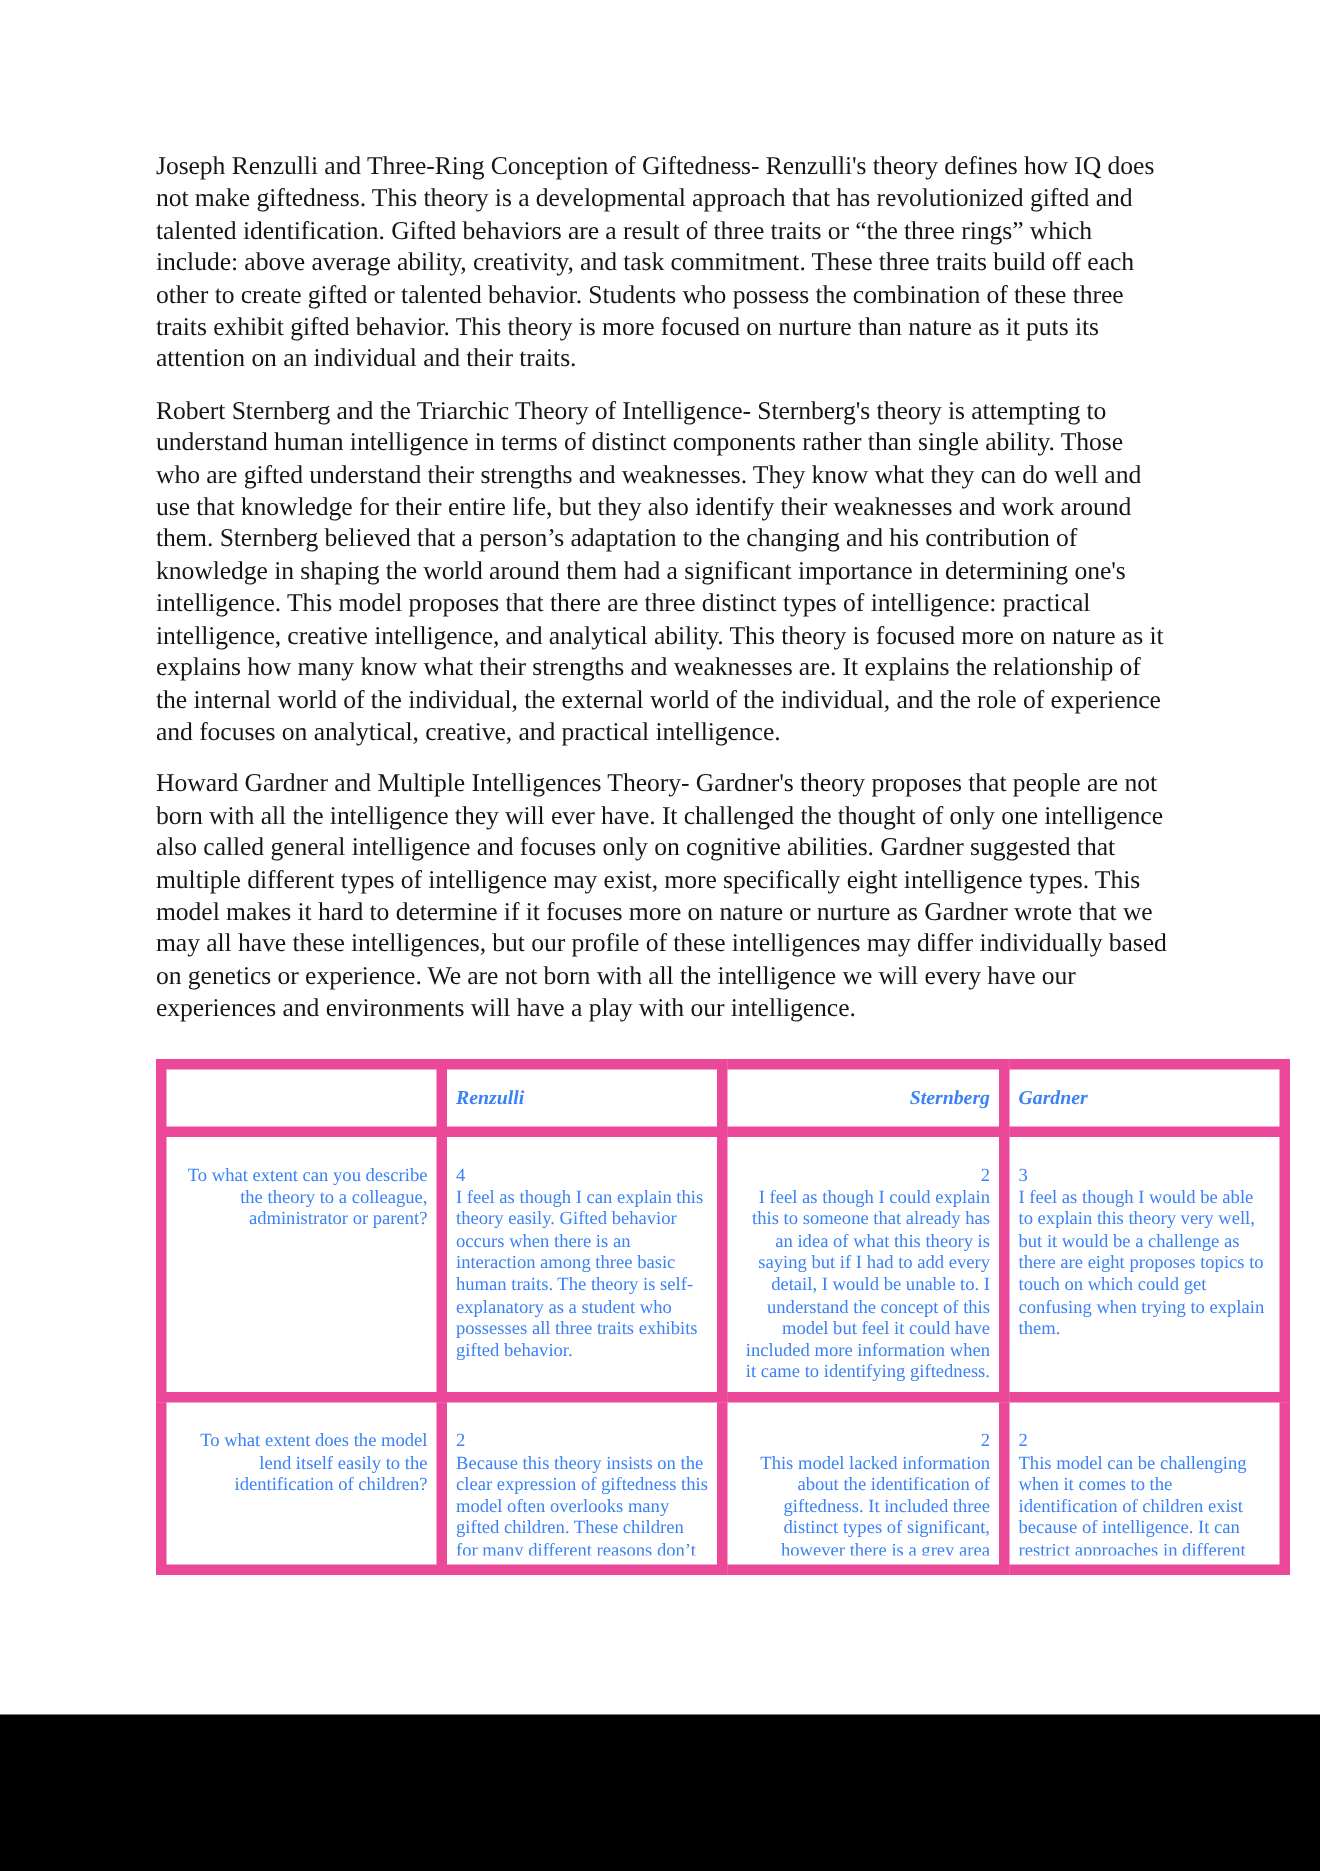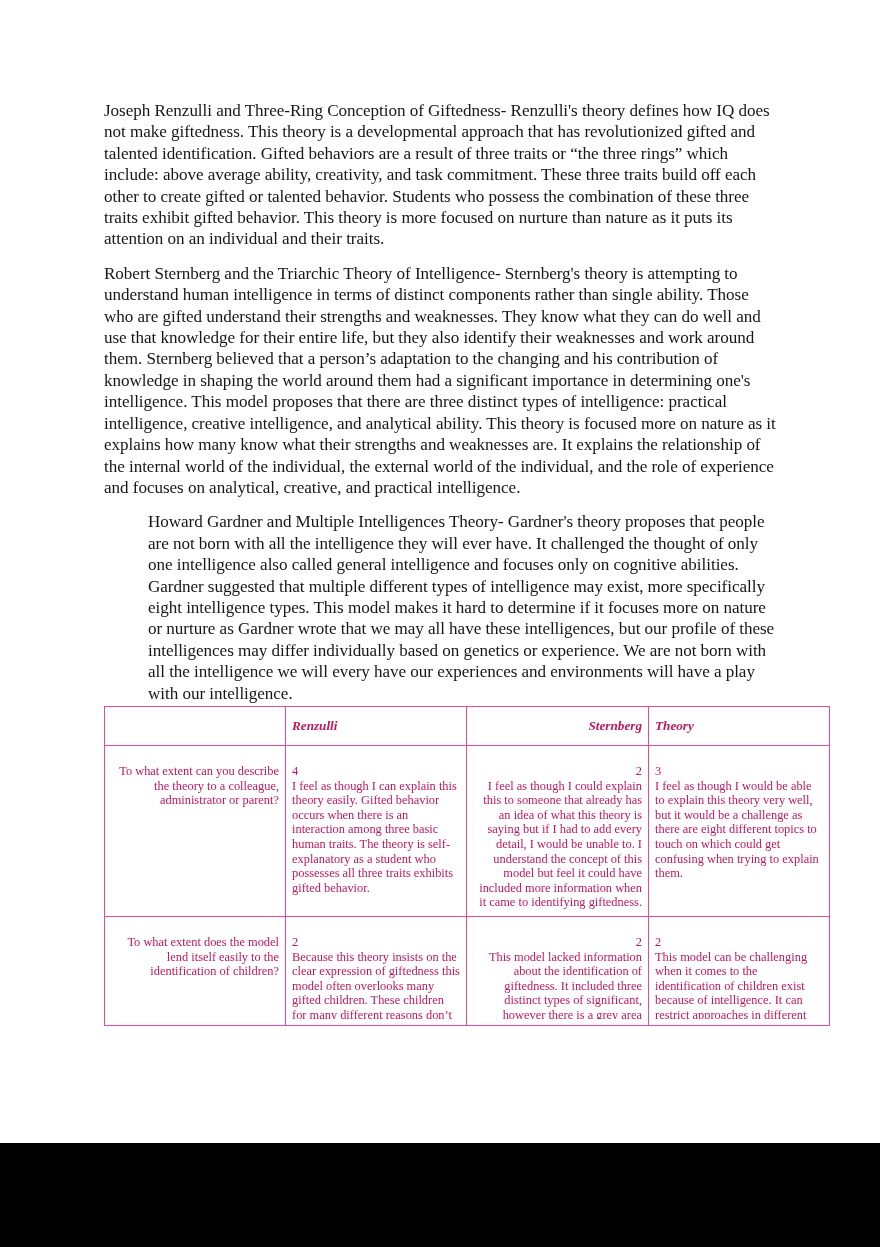--- a/index.html
+++ b/index.html
@@ -34,44 +34,44 @@
 
   .para {
     font-size: 17.1px;
     line-height: 21.4px;
     text-align: left;
     margin: 0 0 13px 0;
     color: #161616;
     letter-spacing: -0.05px;
   }
 
-  .para:last-of-type { margin-bottom: 0; margin-left: 44px; }
+  .para:last-of-type { margin-bottom: 0; }
 
   
   #compare-table-wrap {
     position: absolute;
     left: 104px;
     top: 706px;
     width: 674px;
   }
 
   table.compare {
     border-collapse: collapse;
     width: 674px;
     table-layout: fixed;
     background: #fff;
   }
 
   table.compare td {
-    border: 1px solid #ec4899;
+    border: 7px solid #ec4899;
     vertical-align: top;
     padding: 18px 6px 6px 6px;
     font-size: 12.4px;
     line-height: 14.6px;
-    color: #be185d;
+    color: #3b82f6;
   }
 
   table.compare tr.header-row td {
     height: 30px;
     vertical-align: middle;
     font-weight: bold;
     font-style: italic;
     font-size: 13.2px;
     padding-top: 4px;
     padding-bottom: 4px;
@@ -123,36 +123,36 @@
     <p class="para">Howard Gardner and Multiple Intelligences Theory- Gardner's theory proposes that people are not born with all the intelligence they will ever have. It challenged the thought of only one intelligence also called general intelligence and focuses only on cognitive abilities. Gardner suggested that multiple different types of intelligence may exist, more specifically eight intelligence types. This model makes it hard to determine if it focuses more on nature or nurture as Gardner wrote that we may all have these intelligences, but our profile of these intelligences may differ individually based on genetics or experience. We are not born with all the intelligence we will every have our experiences and environments will have a play with our intelligence.</p>
   </div>
 
   <div id="compare-table-wrap">
     <table class="compare">
       <tbody>
         <tr class="header-row">
           <td class="c-question"></td>
           <td class="c-renzulli">Renzulli</td>
           <td class="c-sternberg">Sternberg</td>
-          <td class="c-gardner">Theory</td>
+          <td class="c-gardner">Gardner</td>
         </tr>
 
         <tr>
           <td class="c-question">To what extent can you describe the theory to a colleague, administrator or parent?</td>
           <td class="c-renzulli">
             <span class="rating">4</span>
             <span class="cell-text">I feel as though I can explain this theory easily. Gifted behavior occurs when there is an interaction among three basic human traits. The theory is self-explanatory as a student who possesses all three traits exhibits gifted behavior.</span>
           </td>
           <td class="c-sternberg">
             <span class="rating">2</span>
             <span class="cell-text">I feel as though I could explain this to someone that already has an idea of what this theory is saying but if I had to add every detail, I would be unable to. I understand the concept of this model but feel it could have included more information when it came to identifying giftedness.</span>
           </td>
           <td class="c-gardner">
             <span class="rating">3</span>
-            <span class="cell-text"> I feel as though I would be able to explain this theory very well, but it would be a challenge as there are eight different topics to touch on which could get confusing when trying to explain them.</span>
+            <span class="cell-text"> I feel as though I would be able to explain this theory very well, but it would be a challenge as there are eight proposes topics to touch on which could get confusing when trying to explain them.</span>
           </td>
         </tr>
 
         <tr class="row-clipped">
           <td class="c-question">To what extent does the model lend itself easily to the identification of children?</td>
           <td class="c-renzulli">
             <span class="clip-box">
               <span class="rating">2</span>
               <span class="cell-text">Because this theory insists on the clear expression of giftedness this model often overlooks many gifted children. These children for many different reasons don’t</span>
             </span>

